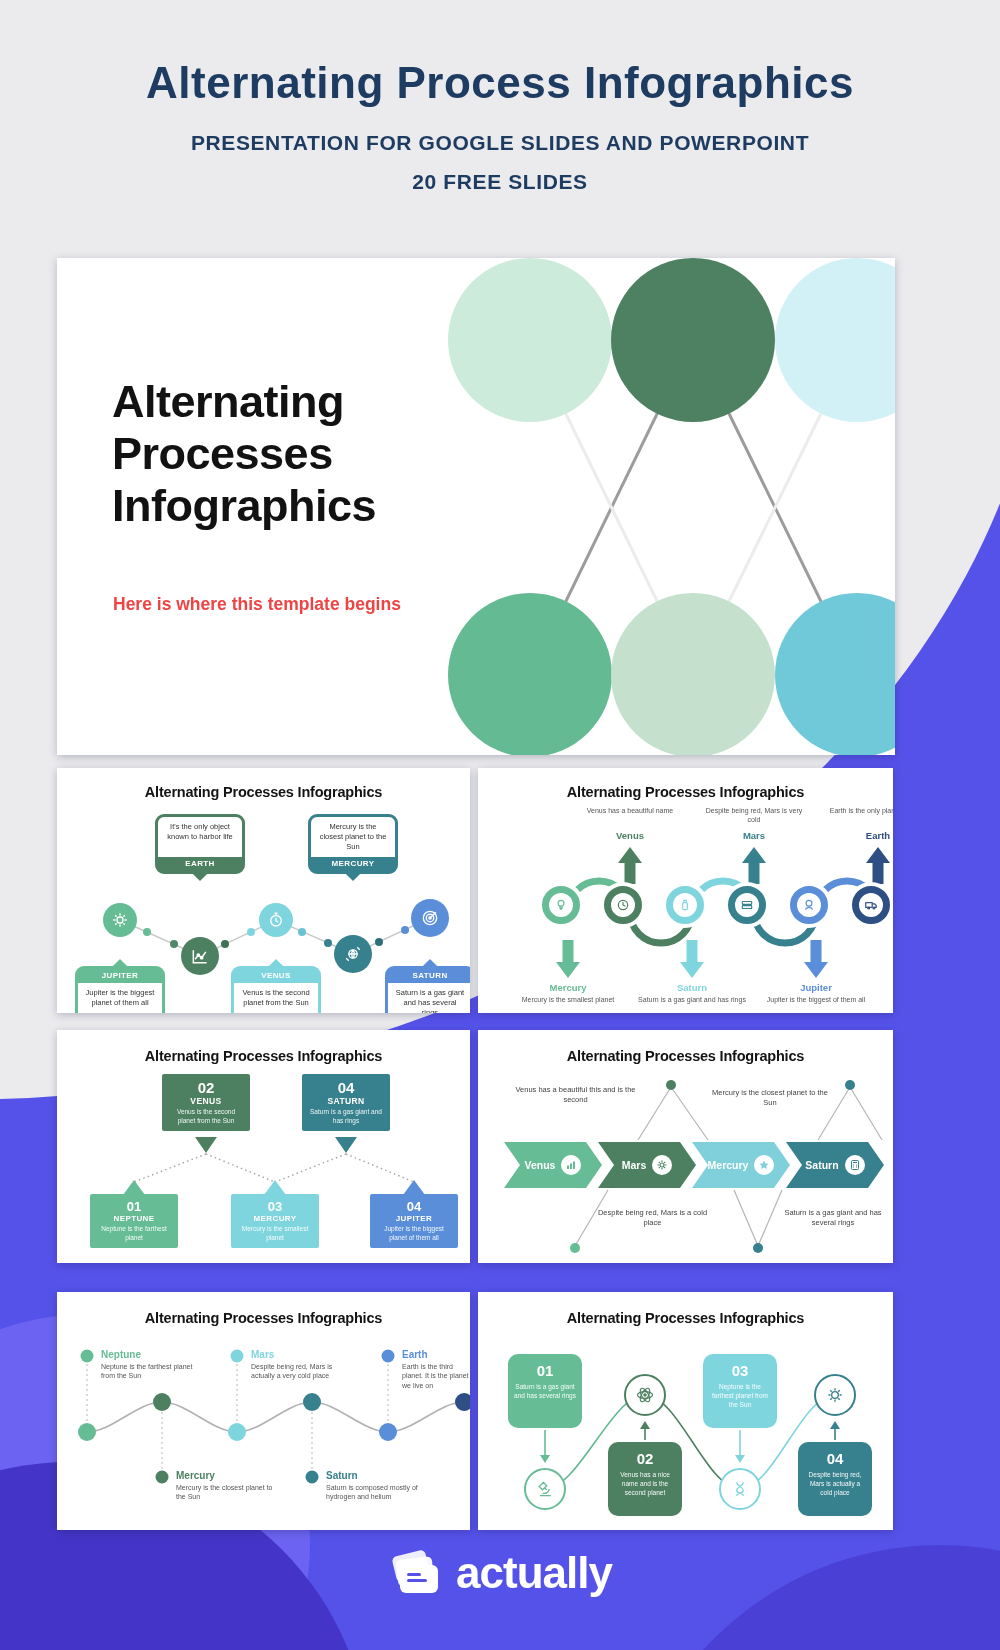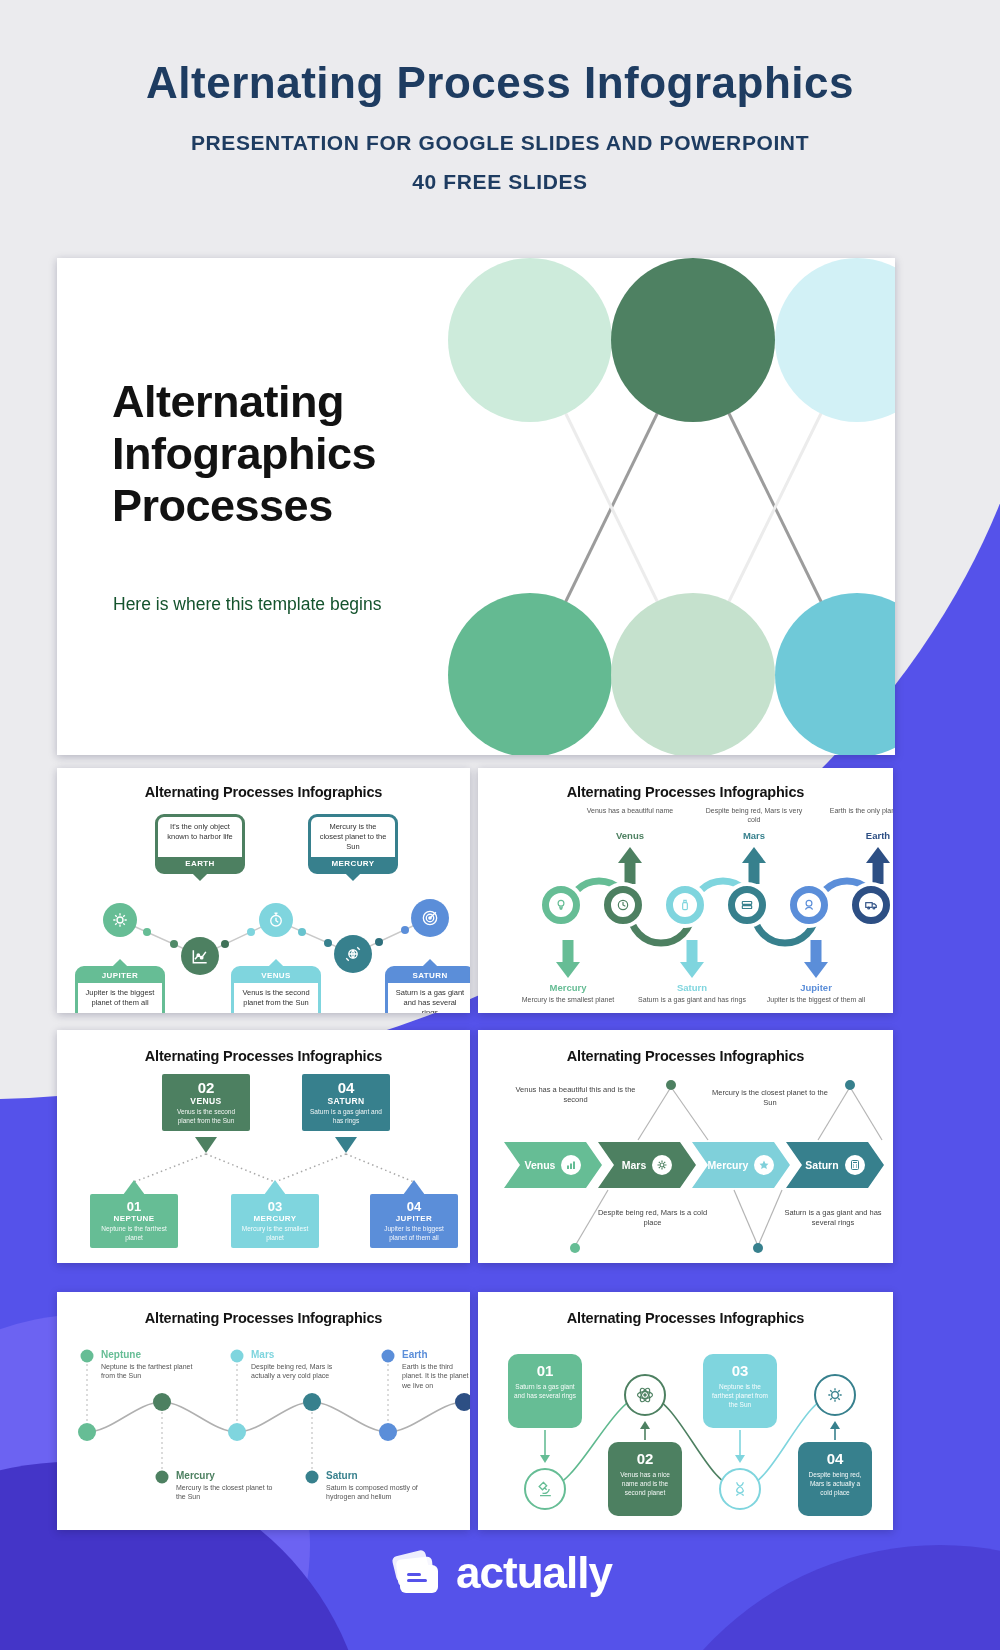--- a/index.html
+++ b/index.html
@@ -25,21 +25,21 @@
              font-size:21px;font-weight:700;color:#1e3c61;letter-spacing:.6px;}
 
   
   .slide{position:absolute;background:#fff;box-shadow:0 2px 8px rgba(20,20,60,.25);overflow:hidden;}
   .thumb-title{position:absolute;left:0;width:100%;text-align:center;
                font-size:14.5px;font-weight:800;color:#141414;letter-spacing:-.2px;}
 
   
   .main-title{position:absolute;left:55px;top:118px;font-size:45px;line-height:1.16;
               font-weight:800;color:#121212;letter-spacing:-.5px;}
-  .main-sub{position:absolute;left:56px;top:336px;font-size:17.5px;color:#14532d;}
+  .main-sub{position:absolute;left:56px;top:336px;font-size:17.5px;color:#ef4444;font-weight:bold;}
   .mcirc{position:absolute;width:164px;height:164px;border-radius:50%;}
 
   
   .bub{position:absolute;width:90px;background:#fff;border:3px solid #888;border-radius:9px;}
   .bub-text{font-size:7.5px;line-height:1.35;color:#333;text-align:center;padding:5px 7px;height:40px;overflow:hidden;}
   .bub-label{height:14px;font-size:8px;font-weight:700;letter-spacing:.4px;color:#fff;text-align:center;line-height:14px;}
   .bub-tail{position:absolute;left:50%;width:10px;height:10px;transform:translateX(-50%) rotate(45deg);}
   .icirc{position:absolute;border-radius:50%;display:flex;align-items:center;justify-content:center;}
 
   
@@ -82,39 +82,39 @@
 
 <div class="page">
   <div class="bg-purple"></div>
   <div class="bg-gray-blob"></div>
   <div class="accent-light"></div>
   <div class="accent-dark"></div>
   <div class="accent-dark2"></div>
 
   <div class="hdr-title">Alternating Process Infographics</div>
   <div class="hdr-sub">PRESENTATION FOR GOOGLE SLIDES AND POWERPOINT</div>
-  <div class="hdr-count">40 FREE SLIDES</div>
+  <div class="hdr-count">20 FREE SLIDES</div>
 
   <div class="slide" style="left:57px;top:258px;width:838px;height:497px;">
     <svg class="abs" style="left:0;top:0;" width="838" height="497">
       <line x1="636" y1="82" x2="473" y2="417" stroke="#9c9c9c" stroke-width="3"></line>
       <line x1="636" y1="82" x2="800" y2="417" stroke="#9c9c9c" stroke-width="3"></line>
       <line x1="473" y1="82" x2="636" y2="417" stroke="#ececec" stroke-width="3"></line>
       <line x1="800" y1="82" x2="636" y2="417" stroke="#ececec" stroke-width="3"></line>
     </svg>
     <div class="mcirc" style="left:391px;top:0px;background:#cdebdb;"></div>
     <div class="mcirc" style="left:554px;top:0px;background:#4e8162;"></div>
     <div class="mcirc" style="left:718px;top:0px;background:#d2f1f6;"></div>
     <div class="mcirc" style="left:391px;top:335px;background:#64ba92;"></div>
     <div class="mcirc" style="left:554px;top:335px;background:#c5e1cd;"></div>
     <div class="mcirc" style="left:718px;top:335px;background:#6fc9d8;"></div>
     <div class="main-title">
       <div>Alternating</div>
+      <div>Processes</div>
       <div>Infographics</div>
-      <div>Processes</div>
     </div>
     <div class="main-sub">Here is where this template begins</div>
   </div>
 
   <div class="slide" style="left:57px;top:768px;width:413px;height:245px;">
     <div class="thumb-title" style="top:16px;">Alternating Processes Infographics</div>
     <svg class="abs" style="left:0;top:0;" width="413" height="245">
       <polyline points="63,152 143,188 219,152 296,186 373,150" fill="none" stroke="#c9c9c9" stroke-width="1.4"></polyline>
       <circle cx="90" cy="164" r="4" fill="#66bd95"></circle>
         <circle cx="117" cy="176" r="4" fill="#4f8a68"></circle>

